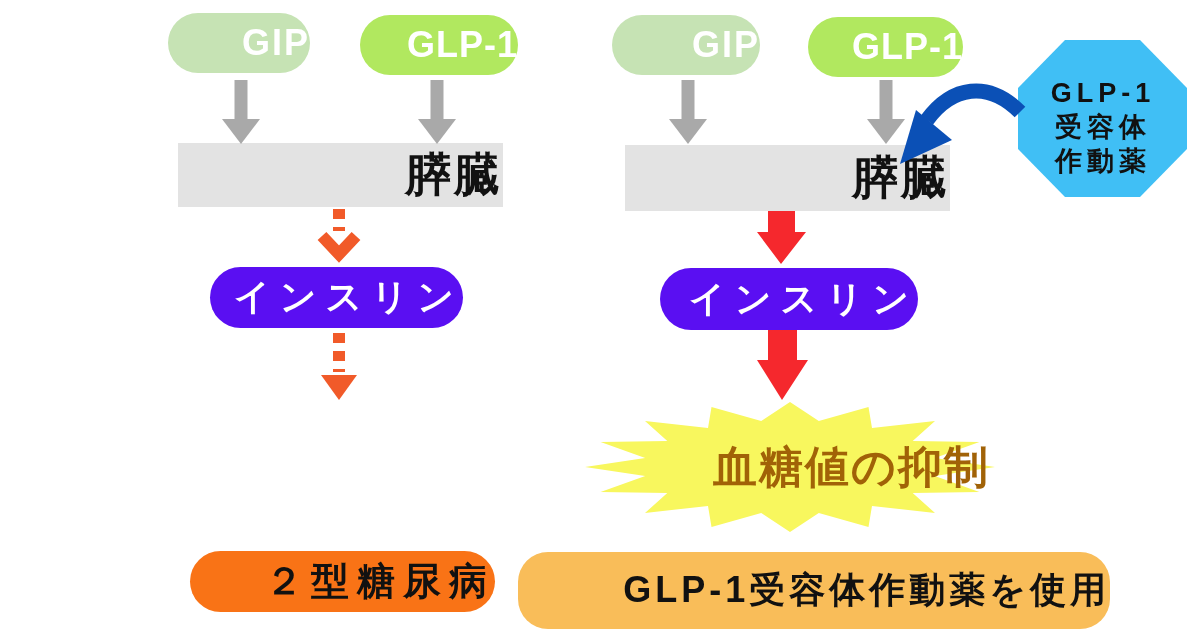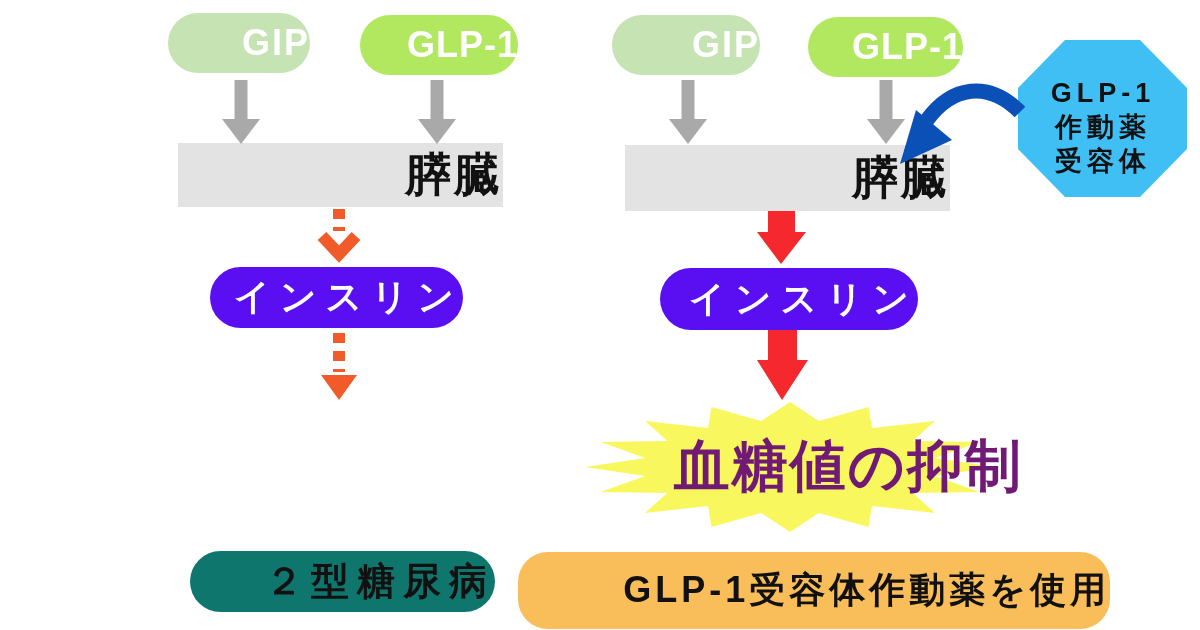--- a/index.html
+++ b/index.html
@@ -14,33 +14,33 @@
   }
   .overlay{z-index:3;background:transparent;}
   .pill{border-radius:31px;}
   .white-text{color:#ffffff;}
   .black-text{color:#111111;}
 
   .gip-left   {left:168px;top:13px;width:142px;height:60px;background:#c6e3b4;font-size:36px;letter-spacing:2px;}
   .glp1-left  {left:360px;top:15px;width:158px;height:60px;background:#b1e85f;font-size:36px;letter-spacing:1px;}
   .panc-left  {left:178px;top:143px;width:325px;height:64px;background:#e3e3e3;font-size:46px;letter-spacing:3px;}
   .ins-left   {left:210px;top:267px;width:253px;height:61px;background:#5a0ff2;font-size:36px;letter-spacing:9px;padding-left:9px;}
-  .cap-left   {left:190px;top:551px;width:305px;height:61px;background:#0f766e;font-size:38px;letter-spacing:8px;padding-left:8px;}
+  .cap-left   {left:190px;top:551px;width:305px;height:61px;background:#f97316;font-size:38px;letter-spacing:8px;padding-left:8px;}
 
   .gip-right  {left:612px;top:15px;width:148px;height:60px;background:#c6e3b4;font-size:36px;letter-spacing:2px;}
   .glp1-right {left:808px;top:17px;width:155px;height:60px;background:#b1e85f;font-size:36px;letter-spacing:1px;}
   .panc-right {left:625px;top:145px;width:325px;height:66px;background:#e3e3e3;font-size:46px;letter-spacing:3px;}
   .ins-right  {left:660px;top:268px;width:258px;height:62px;background:#5a0ff2;font-size:36px;letter-spacing:9px;padding-left:9px;}
   .cap-right  {left:518px;top:552px;width:592px;height:77px;background:#f9bd59;font-size:36px;letter-spacing:4px;border-radius:30px;}
 
   .octagon-label{
     left:1018px;top:58px;width:170px;height:120px;flex-direction:column;
     font-size:27px;line-height:34px;letter-spacing:5px;color:#111;text-align:center;
   }
-  .starburst-label{left:623px;top:437px;width:400px;height:60px;font-size:56px;letter-spacing:2px;color:#701a75;}
+  .starburst-label{left:590px;top:437px;width:400px;height:60px;font-size:44px;letter-spacing:2px;color:#a16207;}
 </style>
 </head>
 <body>
 
 <div id="canvas">
 
   <svg id="shape-layer" viewBox="0 0 1200 630">
 
     <g fill="#a9a9a9" stroke="#a9a9a9">
       <line x1="241" y1="80" x2="241" y2="121" stroke-width="13"></line>
@@ -108,21 +108,21 @@
   </div>
   <div class="box pill ins-right white-text">
     <span>インスリン</span>
   </div>
   <div class="box pill cap-right black-text">
     <span>GLP-1受容体作動薬を使用</span>
   </div>
 
   <div class="box overlay octagon-label">
     <span>GLP-1</span>
+    <span>受容体</span>
     <span>作動薬</span>
-    <span>受容体</span>
   </div>
 
   <div class="box overlay starburst-label">
     <span>血糖値の抑制</span>
   </div>
 
 </div>
 
 </body></html>

